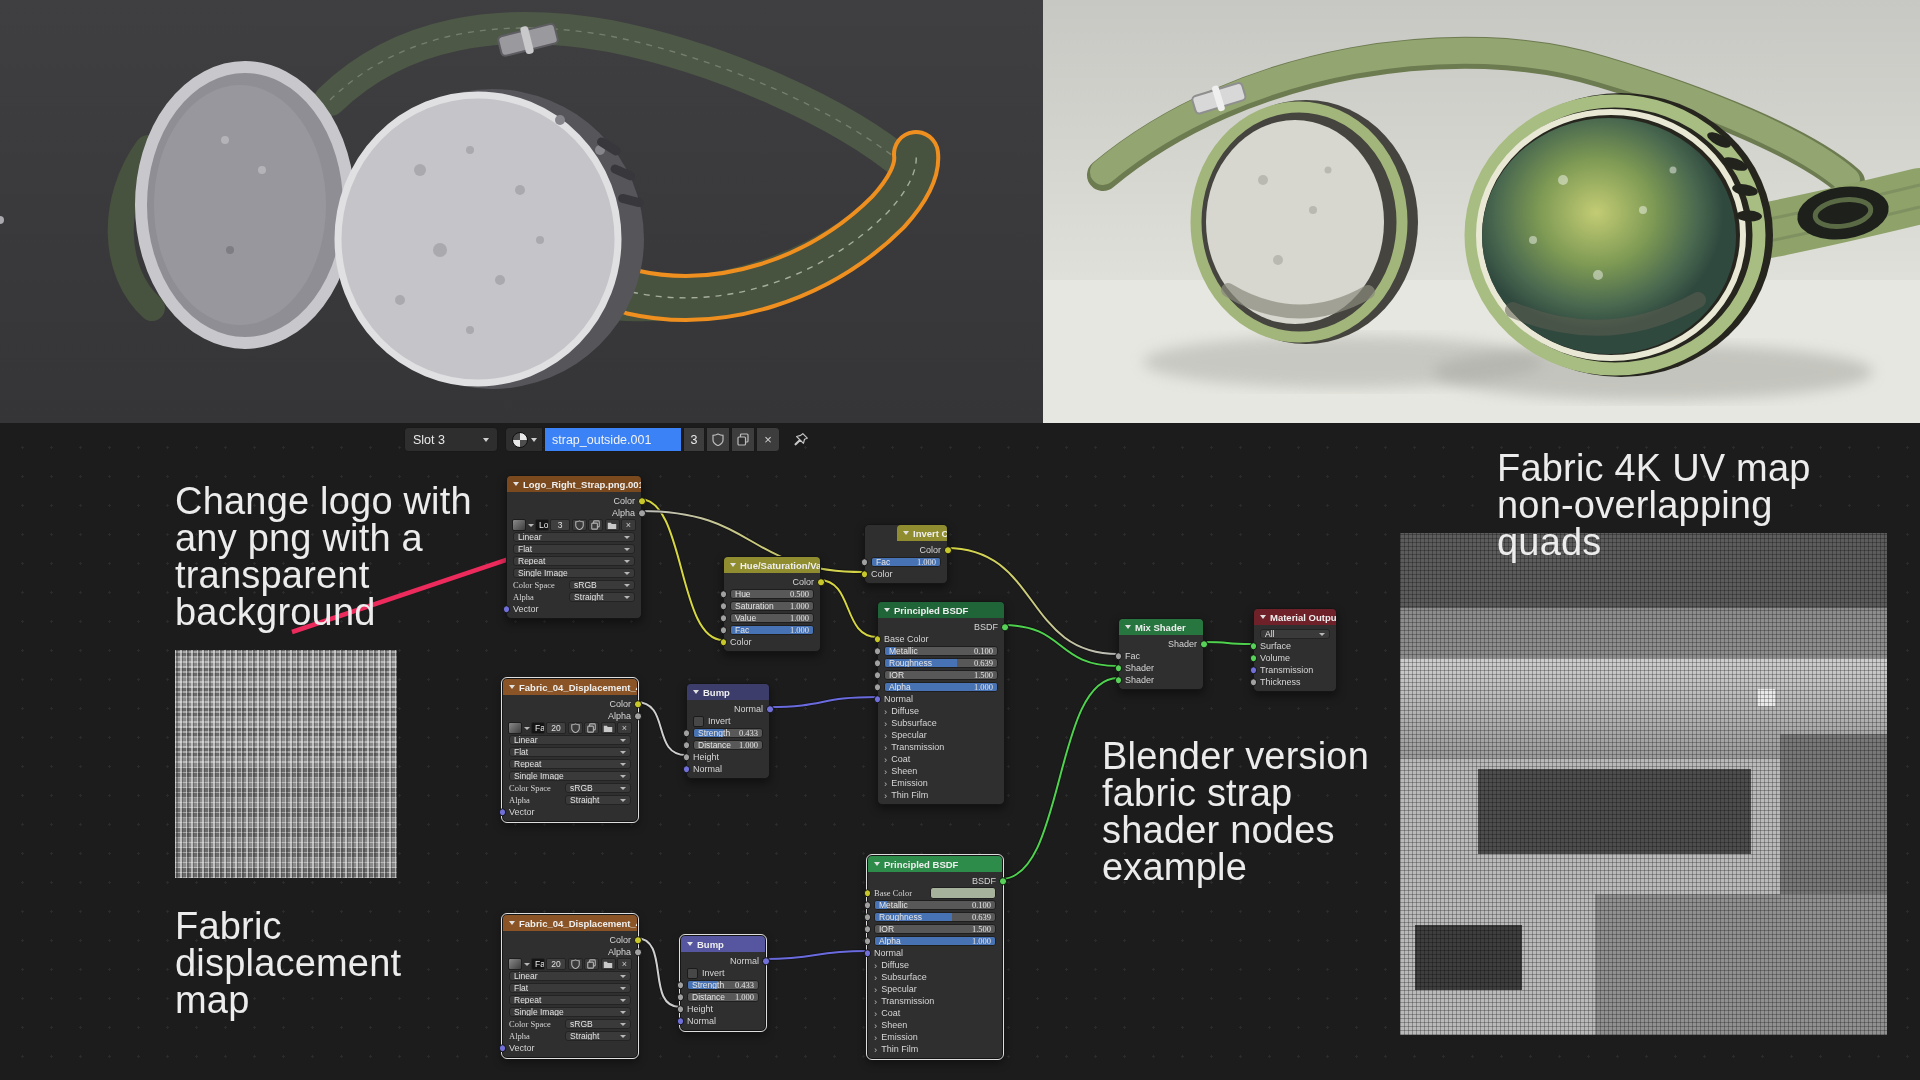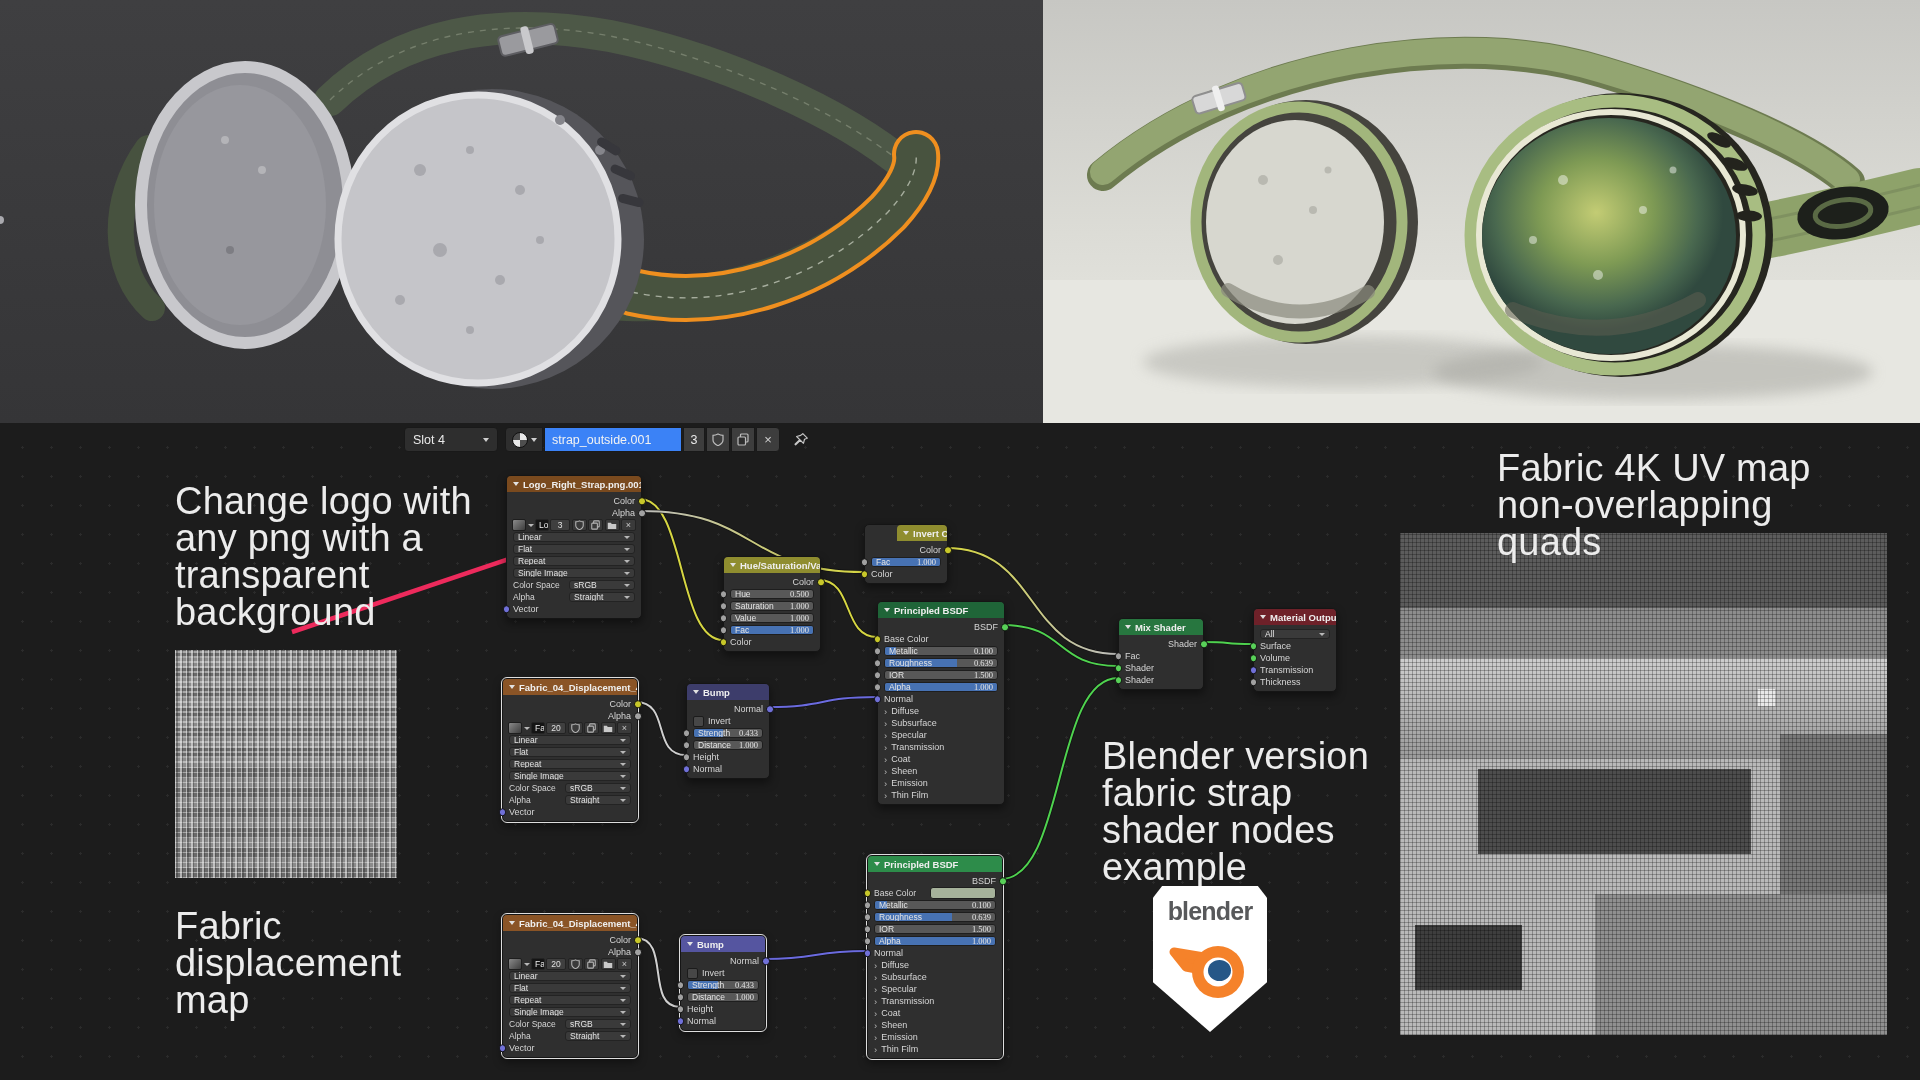--- a/index.html
+++ b/index.html
@@ -25,21 +25,21 @@
   .nrow{position:relative;height:12px;display:flex;align-items:center;padding:0 6px;box-sizing:border-box;font-size:9px;color:#d6d6d6;white-space:nowrap;}
   .nrow.out{justify-content:flex-end;}
   .sock{position:absolute;top:50%;width:7.5px;height:7.5px;border-radius:50%;border:1px solid #0f0f0f;transform:translateY(-50%);box-sizing:border-box;z-index:4;}
   .sock.l{left:-4.5px;}.sock.r{right:-4.5px;}
   .wbox{flex:1;height:10.5px;background:#3a3a3a;border:1px solid #232323;border-radius:3px;display:flex;align-items:center;padding:0 4px;box-sizing:border-box;position:relative;overflow:hidden;color:#e4e4e4;font-size:8.5px;}
   .sliderbox{background:#585858;border-color:#1e1e1e;}
   .fill{position:absolute;left:0;top:0;bottom:0;background:#4772b3;}
   .slbl{position:relative;z-index:1;}
   .sval{position:relative;z-index:1;margin-left:auto;font-family:Liberation Serif, serif;}
   .chev{flex:0 0 auto;margin-left:auto;width:0;height:0;border-left:3px solid transparent;border-right:3px solid transparent;border-top:3.5px solid #b8b8b8;}
-  .lbl46{width:46%;flex:0 0 auto;font-size:8.5px;}
+  .lbl46{width:46%;flex:0 0 auto;font-size:8.5px;font-family:Liberation Serif, serif;}
   .swatch{flex:1;height:10.5px;border-radius:3px;border:1px solid #1e1e1e;}
   .checkbox{width:9px;height:9px;background:#474747;border:1px solid #1b1b1b;border-radius:2px;margin-right:4px;flex:0 0 auto;}
   .foldarrow{color:#b9b9b9;margin-right:4px;font-size:9.5px;}
   .imgrow{gap:1.5px;padding:0 5px;}
   .imgthumb{width:12px;height:10px;border-radius:2px;background:linear-gradient(135deg,#8a8a8a,#3d3d3d);border:1px solid #1e1e1e;flex:0 0 auto;}
   .namebox{flex:1;height:10.5px;background:#141414;border:1px solid #232323;border-radius:2px;color:#ececec;font-size:8.5px;display:flex;align-items:center;padding:0 3px;overflow:hidden;}
   .cntbox{flex:0 0 auto;min-width:14px;height:10.5px;background:#3f3f3f;border:1px solid #232323;border-radius:2px;color:#e0e0e0;font-size:8.5px;display:flex;align-items:center;justify-content:center;padding:0 2px;}
   .ibtn{flex:0 0 auto;width:13px;height:10.5px;background:#3a3a3a;border:1px solid #232323;border-radius:2px;display:flex;align-items:center;justify-content:center;color:#c9c9c9;font-size:9px;line-height:1;}
 
   
@@ -195,21 +195,21 @@
         <ellipse cx="702" cy="190" rx="13" ry="5.5" transform="rotate(10 702 190)"></ellipse>
         <ellipse cx="706" cy="216" rx="13" ry="5.5" transform="rotate(2 706 216)"></ellipse>
       </g>
     </svg>
   </div>
 
   <div class="editor"></div>
 
   <div class="hbar">
     <div class="hseg slotbox">
-      <span>Slot 4</span>
+      <span>Slot 3</span>
       <span class="hchev"></span>
     </div>
     <div class="hgroup">
       <div class="hseg matbtn">
         <span class="matball"></span>
         <span class="hchev"></span>
       </div>
       <div class="hseg namefield">strap_outside.001</div>
       <div class="hseg hcount">3</div>
       <div class="hseg hicon">
@@ -898,23 +898,14 @@
     <div class="uvr" style="left:0;top:0;width:100%;height:15%;background:#5c5c5c;"></div>
     <div class="uvr" style="left:0;top:15%;width:100%;height:10%;background:#8d8d8d;"></div>
     <div class="uvr" style="left:0;top:25%;width:100%;height:20%;background:linear-gradient(#cdcdcd,#9b9b9b);"></div>
     <div class="uvr" style="left:16%;top:47%;width:56%;height:17%;background:#4d4d4d;"></div>
     <div class="uvr" style="left:78%;top:40%;width:22%;height:38%;background:#787878;"></div>
     <div class="uvr" style="left:40%;top:72%;width:60%;height:28%;background:#909090;"></div>
     <div class="uvr" style="left:3%;top:78%;width:22%;height:13%;background:#3e3e3e;"></div>
     <div class="uvr" style="left:73.5%;top:31%;width:3.5%;height:3.5%;background:#e9e9e9;"></div>
   </div>
 
-  <div class="badge">
-    <div class="badge-label">blender</div>
-    <svg width="84" height="84" viewBox="0 0 84 84">
-      <path d="M6,26 L36,31 L44,46 L18,41 Z" fill="#f5822a" stroke="#f5822a" stroke-width="9" stroke-linejoin="round"></path>
-      <circle cx="50" cy="46" r="26" fill="#f5822a"></circle>
-      <circle cx="50" cy="46" r="14.5" fill="#ffffff"></circle>
-      <ellipse cx="51.5" cy="44.5" rx="11.5" ry="10.5" fill="#265787"></ellipse>
-    </svg>
-  </div>
 
 </div>
 
 </body></html>

